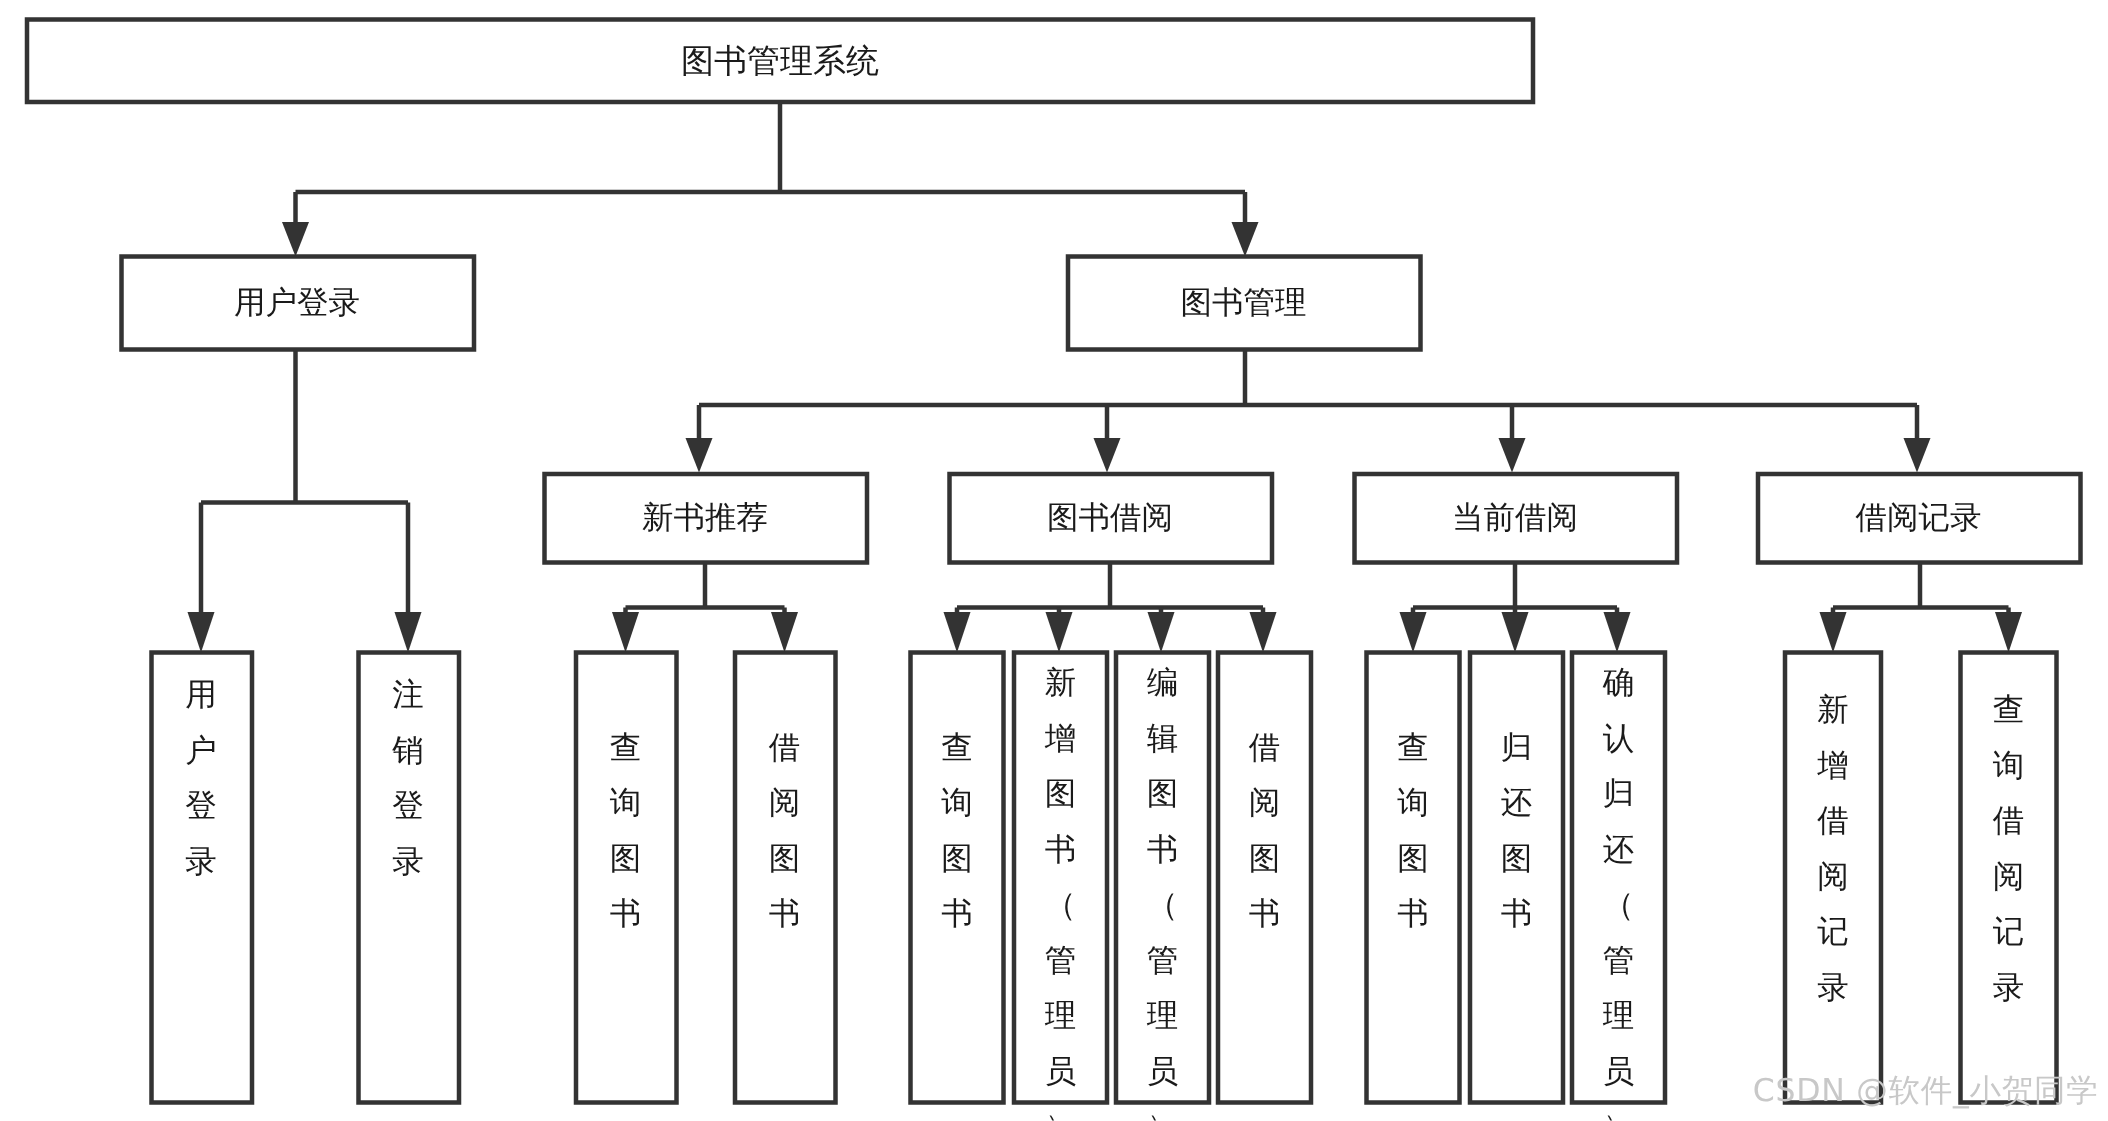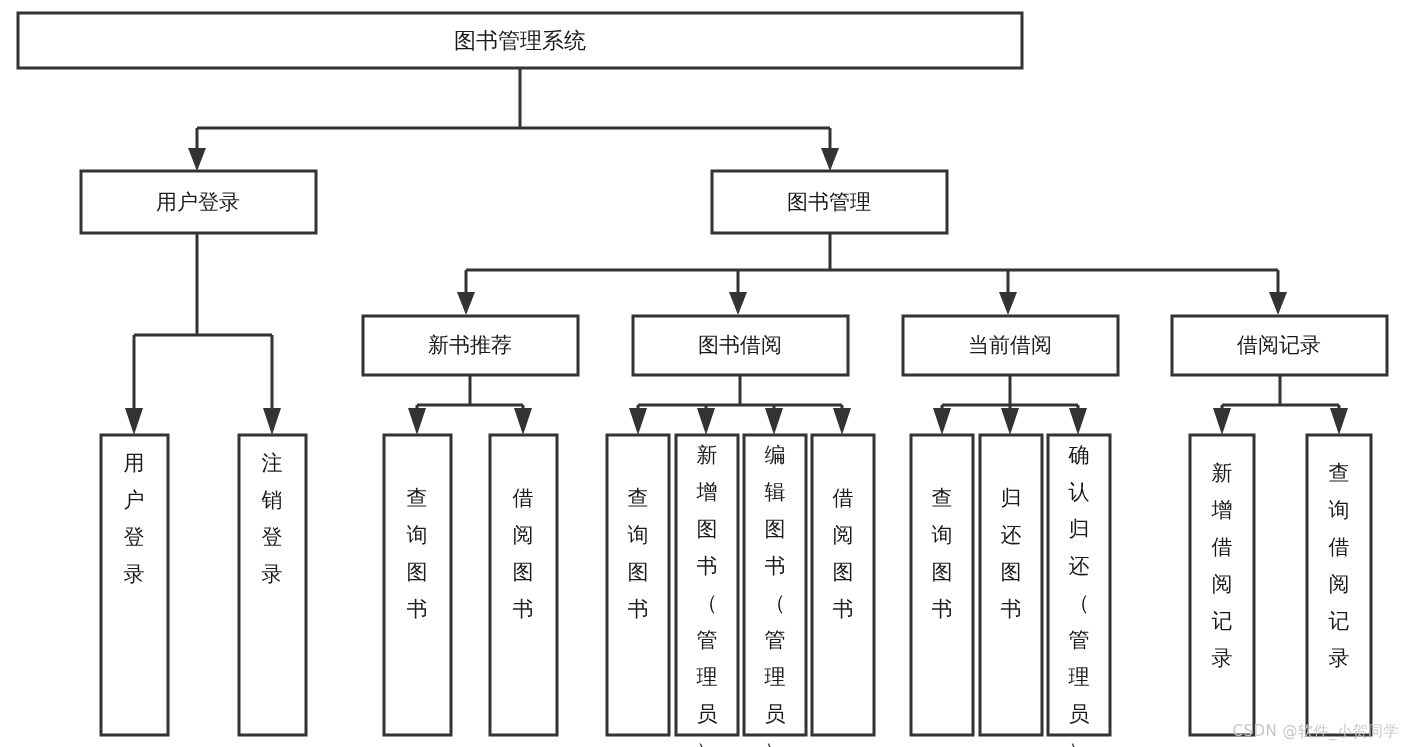--- a/index.html
+++ b/index.html
@@ -55,21 +55,21 @@
   }
   .arrow-head {
     fill: #333333;
     stroke: none;
   }
   .watermark-text {
     position: absolute;
     right: 6px;
     bottom: 6px;
     color: #c8c8c8;
-    font-size: 15px;
+    font-size: 21px;
     font-family: "DejaVu Sans", "Liberation Sans", sans-serif;
     white-space: nowrap;
     letter-spacing: 0.5px;
   }
 </style>
 </head>
 <body>
 
 <div id="diagram-root">
   <svg class="diagram" viewBox="0 0 1405 747" xmlns="http://www.w3.org/2000/svg">

